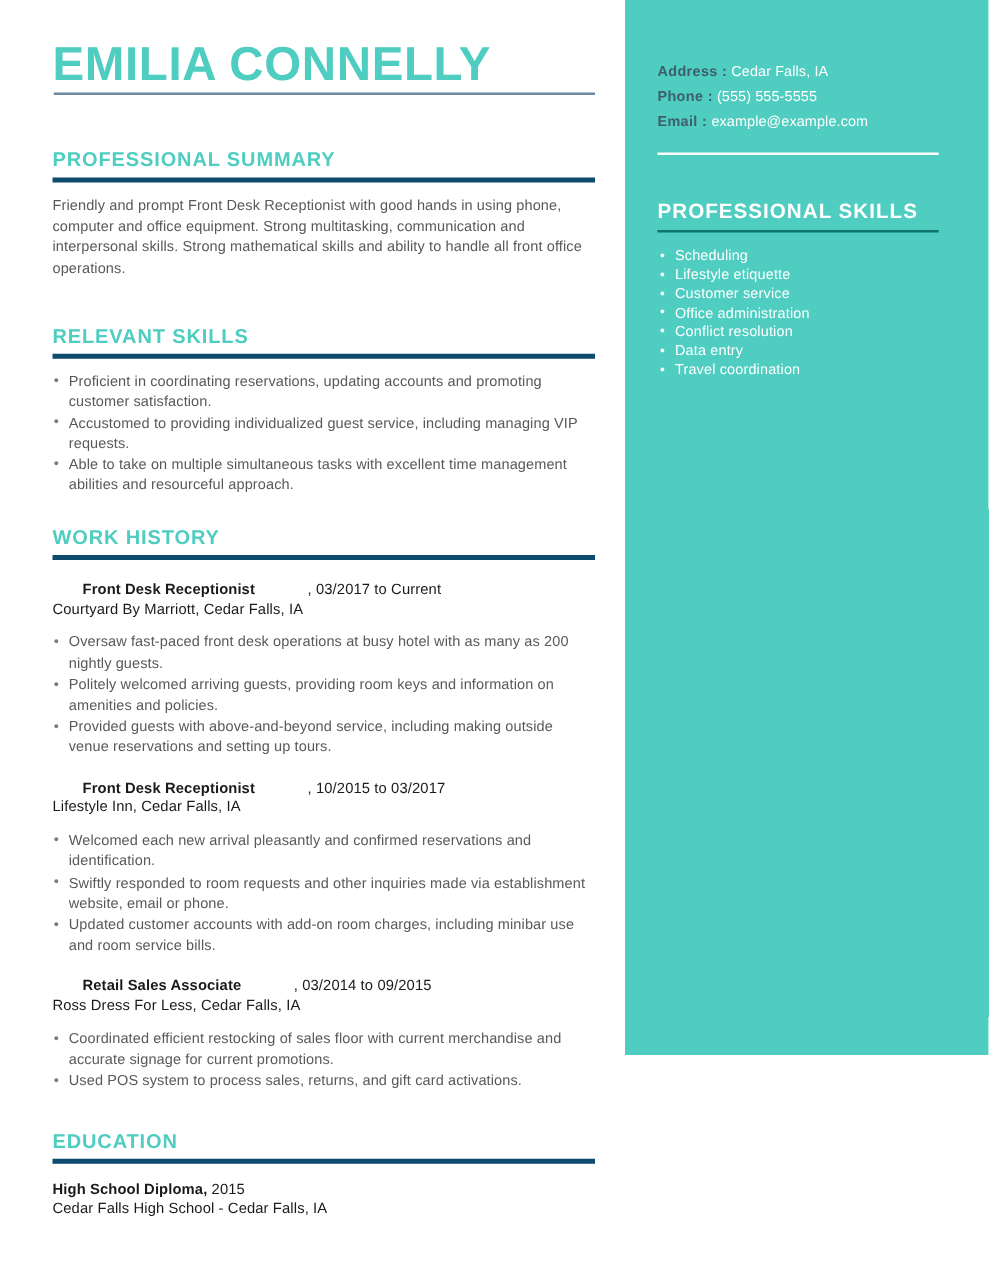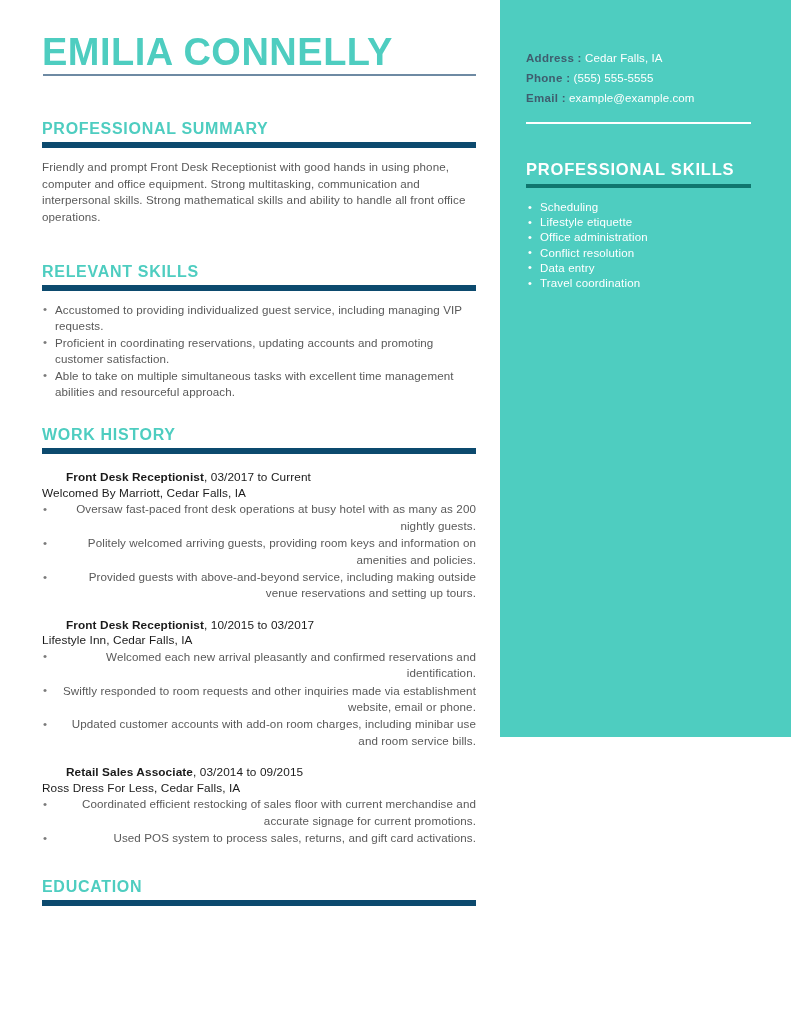--- a/index.html
+++ b/index.html
@@ -18,21 +18,21 @@
     background: #ffffff;
     overflow: hidden;
   }
 
   
   .sidebar {
     position: absolute;
     top: 0;
     right: 0;
     width: 291px;
-    height: 737px;
+    height: 844px;
     background: #4ecdc0;
     box-sizing: border-box;
     padding: 0;
   }
 
   .contact-block {
     position: absolute;
     top: 48px;
     left: 26px;
     right: 18px;
@@ -67,21 +67,21 @@
     top: 160px;
     left: 26px;
     right: 14px;
   }
   .sidebar-heading {
     font-size: 16.5px;
     font-weight: bold;
     color: #ffffff;
     letter-spacing: .8px;
     padding-bottom: 5px;
-    border-bottom: 4px solid #0f766e;
+    border-bottom: 2px solid #0f766e;
     display: block;
     width: 225px;
     box-sizing: border-box;
   }
   .skills-list {
     list-style: none;
     margin: 12px 0 13px 0;
     padding: 0;
   }
   .skills-list li {
@@ -141,21 +141,21 @@
 
   .section {
     margin-bottom: 0;
   }
   .sec-heading {
     font-size: 16px;
     font-weight: bold;
     color: #4ecdc0;
     letter-spacing: .7px;
     padding-bottom: 4px;
-    border-bottom: 6px solid #0c4a6e;
+    border-bottom: 4px solid #0c4a6e;
     display: block;
   }
 
   .summary-text {
     font-size: 11.6px;
     line-height: 16.6px;
     color: #595959;
     margin-top: 11px;
     letter-spacing: .1px;
   }
@@ -190,30 +190,30 @@
     line-height: 15.5px;
     color: #1a1a1a;
     letter-spacing: .1px;
   }
   .job-title strong {
     font-weight: bold;
     padding-left: 24px;
   }
   .job-title .job-dates {
     font-weight: normal;
+    padding-left: 42px;
   }
   .job-company {
     font-size: 11.8px;
     line-height: 15.5px;
     color: #1a1a1a;
     letter-spacing: .1px;
   }
   .job .bullets {
-    margin-top: 0;
-    text-align: right;
+    margin-top: 11px;
   }
   .job .bullets li {
     margin-bottom: 1px;
   }
 
   .edu-entry {
     margin-top: 13px;
   }
   .edu-degree {
     font-size: 11.8px;
@@ -254,20 +254,21 @@
       </div>
     </div>
 
     <div class="sidebar-rule"></div>
 
     <div class="skills-block">
       <span class="sidebar-heading">PROFESSIONAL SKILLS</span>
       <ul class="skills-list">
         <li>Scheduling</li>
         <li>Lifestyle etiquette</li>
+        <li>Customer service</li>
         <li>Office administration</li>
         <li>Conflict resolution</li>
         <li>Data entry</li>
         <li>Travel coordination</li>
       </ul>
     </div>
   </aside>
 
   <main class="main">
 
@@ -279,36 +280,36 @@
       <section class="section">
         <span class="sec-heading">PROFESSIONAL SUMMARY</span>
         <p class="summary-text">Friendly and prompt Front Desk Receptionist with good hands in using phone, computer and office equipment. Strong multitasking, communication and interpersonal skills. Strong mathematical skills and ability to handle all front office operations.</p>
       </section>
 
       <div class="spacer-md"></div>
 
       <section class="section">
         <span class="sec-heading">RELEVANT SKILLS</span>
         <ul class="bullets">
+          <li>Proficient in coordinating reservations, updating accounts and promoting customer satisfaction.</li>
           <li>Accustomed to providing individualized guest service, including managing VIP requests.</li>
-          <li>Proficient in coordinating reservations, updating accounts and promoting customer satisfaction.</li>
           <li>Able to take on multiple simultaneous tasks with excellent time management abilities and resourceful approach.</li>
         </ul>
       </section>
 
       <div class="spacer-md"></div>
 
       <section class="section">
         <span class="sec-heading">WORK HISTORY</span>
 
         <div class="job">
           <div class="job-title">
             <strong>Front Desk Receptionist</strong><span class="job-dates">, 03/2017 to Current</span>
           </div>
-          <div class="job-company">Welcomed By Marriott, Cedar Falls, IA</div>
+          <div class="job-company">Courtyard By Marriott, Cedar Falls, IA</div>
           <ul class="bullets">
             <li>Oversaw fast-paced front desk operations at busy hotel with as many as 200 nightly guests.</li>
             <li>Politely welcomed arriving guests, providing room keys and information on amenities and policies.</li>
             <li>Provided guests with above-and-beyond service, including making outside venue reservations and setting up tours.</li>
           </ul>
         </div>
 
         <div class="job">
           <div class="job-title">
             <strong>Front Desk Receptionist</strong><span class="job-dates">, 10/2015 to 03/2017</span>
@@ -330,17 +331,23 @@
             <li>Coordinated efficient restocking of sales floor with current merchandise and accurate signage for current promotions.</li>
             <li>Used POS system to process sales, returns, and gift card activations.</li>
           </ul>
         </div>
       </section>
 
       <div class="spacer-lg"></div>
 
       <section class="section">
         <span class="sec-heading">EDUCATION</span>
+        <div class="edu-entry">
+          <div class="edu-degree">
+            <strong>High School Diploma,</strong><span class="edu-year"> 2015</span>
+          </div>
+          <div class="edu-school">Cedar Falls High School - Cedar Falls, IA</div>
+        </div>
       </section>
 
     </div>
   </main>
 </div>
 
 </body></html>

